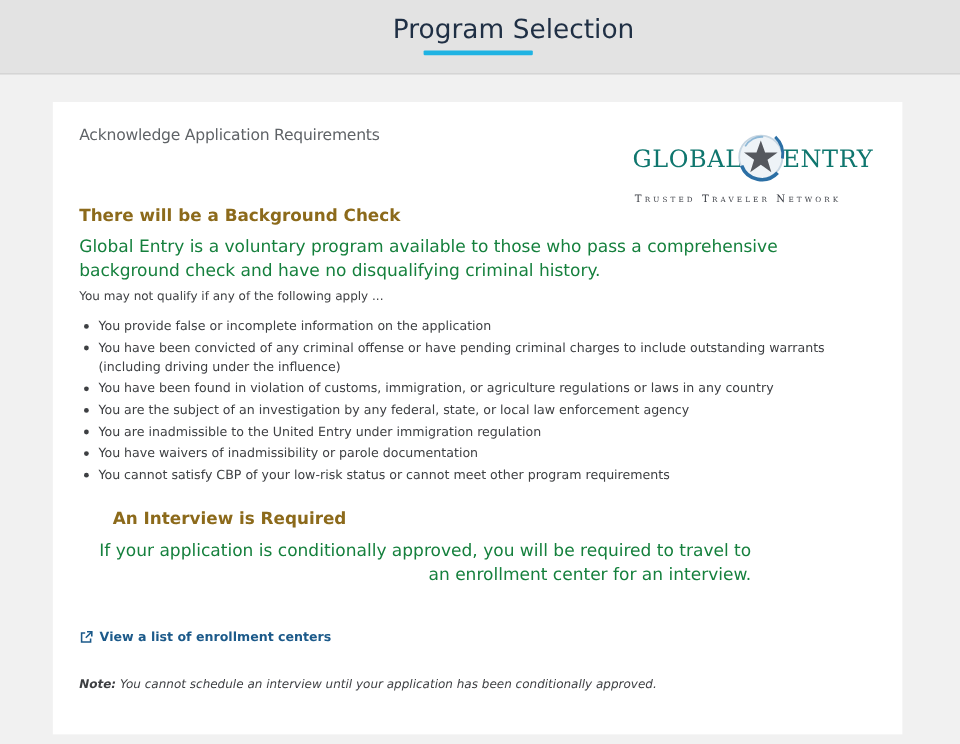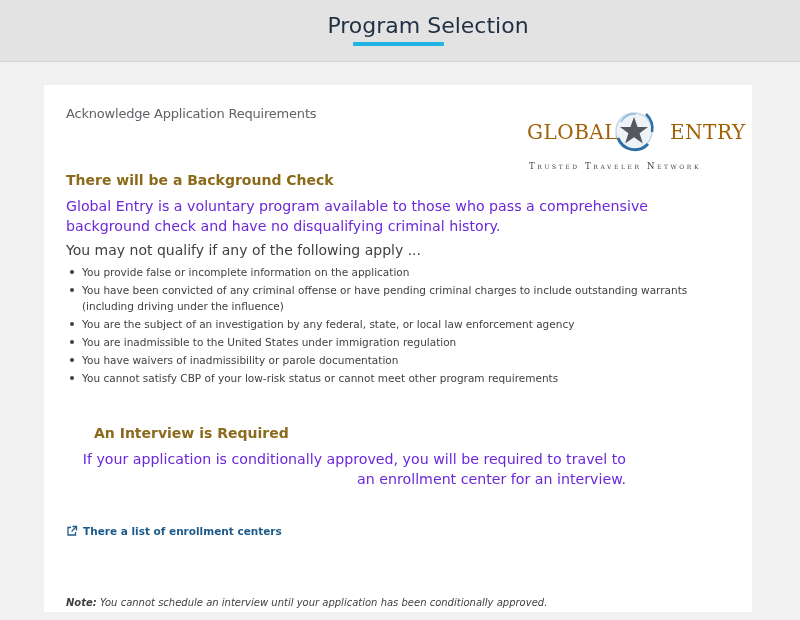--- a/index.html
+++ b/index.html
@@ -32,44 +32,44 @@
       position: absolute; left: 22px; top: 21px;
       font-size: 13px; color: #5f6367;
       font-family: "DejaVu Sans", sans-serif; font-weight: normal;
       letter-spacing: -0.2px;
     }
     .logo {
       position: absolute; left: 483px; top: 21px; width: 200px; height: 70px;
     }
     .logo-global, .logo-entry {
       position: absolute; top: 14px;
-      font-family: "DejaVu Serif", serif; font-size: 20px; color: #a16207;
+      font-family: "DejaVu Serif", serif; font-size: 20px; color: #0f766e;
       letter-spacing: 0.5px;
     }
     .logo-global { left: 0px; }
-    .logo-entry { left: 143px; }
+    .logo-entry { left: 125px; }
     .logo-emblem { position: absolute; left: 85px; top: 2px; width: 44px; height: 46px; }
     .logo-tagline {
       position: absolute; left: 2px; top: 55px; width: 200px;
       font-family: "DejaVu Serif", serif; font-size: 8.5px; color: #3a3d44;
       letter-spacing: 2.6px; font-variant: small-caps;
     }
     .section-heading {
       position: absolute; left: 22px;
       font-size: 14px; color: #8c6a1b;
       font-family: "DejaVu Sans", sans-serif;
     }
     .lead {
       position: absolute; left: 22px; width: 670px;
-      font-size: 14.2px; line-height: 20px; color: #6d28d9;
+      font-size: 14.2px; line-height: 20px; color: #15803d;
       font-family: "DejaVu Sans", sans-serif;
     }
     .small {
       position: absolute; left: 22px;
-      font-size: 14px; color: #3d3f42;
+      font-size: 10px; color: #3d3f42;
       font-family: "DejaVu Sans", sans-serif;
     }
     .req-list {
       position: absolute; left: 22px; top: 179px; width: 670px;
       list-style: none;
     }
     .req-list li {
       position: relative; padding-left: 16px;
       font-size: 10.5px; line-height: 16px; color: #3d3f42;
       font-family: "DejaVu Sans", sans-serif;
@@ -79,21 +79,21 @@
       position: absolute; left: 4px; top: 6px; width: 4px; height: 4px;
       border-radius: 50%; background: #3d3f42;
     }
     .link {
       position: absolute; left: 22px; top: 440px;
       display: flex; align-items: center; gap: 5px;
       font-size: 10.5px; color: #1c5a8a; font-weight: bold; text-decoration: none;
       font-family: "DejaVu Sans", sans-serif; cursor: pointer;
     }
     .note {
-      position: absolute; left: 22px; top: 512px;
+      position: absolute; left: 22px; top: 480px;
       font-size: 10px; color: #3d3f42; font-style: italic;
       font-family: "DejaVu Sans", sans-serif;
     }
     .note b { font-weight: bold; }
   </style>
 </head>
 <body>
 
 <div class="topbar">
   <div class="topbar-title">Program Selection</div>
@@ -116,32 +116,33 @@
     <div class="logo-tagline">Trusted Traveler Network</div>
   </div>
 
   <h2 class="section-heading" style="top:87px;">There will be a Background Check</h2>
   <p class="lead" style="top:111px;">Global Entry is a voluntary program available to those who pass a comprehensive background check and have no disqualifying criminal history.</p>
   <p class="small" style="top:157px;">You may not qualify if any of the following apply ...</p>
 
   <ul class="req-list">
     <li><span class="bullet"></span><span>You provide false or incomplete information on the application</span></li>
     <li><span class="bullet"></span><span>You have been convicted of any criminal offense or have pending criminal charges to include outstanding warrants (including driving under the influence)</span></li>
+    <li><span class="bullet"></span><span>You have been found in violation of customs, immigration, or agriculture regulations or laws in any country</span></li>
     <li><span class="bullet"></span><span>You are the subject of an investigation by any federal, state, or local law enforcement agency</span></li>
-    <li><span class="bullet"></span><span>You are inadmissible to the United States under immigration regulation</span></li>
+    <li><span class="bullet"></span><span>You are inadmissible to the United Entry under immigration regulation</span></li>
     <li><span class="bullet"></span><span>You have waivers of inadmissibility or parole documentation</span></li>
     <li><span class="bullet"></span><span>You cannot satisfy CBP of your low-risk status or cannot meet other program requirements</span></li>
   </ul>
 
   <h2 class="section-heading" style="top:340px;margin-left:28px;">An Interview is Required</h2>
   <p class="lead" style="top:364px; width:560px;text-align:right;">If your application is conditionally approved, you will be required to travel to an enrollment center for an interview.</p>
 
   <a class="link">
     <svg width="12" height="12" viewBox="0 0 12 12">
       <path d="M5 2.5 H2 V10 H9.5 V7" fill="none" stroke="#1c5a8a" stroke-width="1.3"></path>
       <path d="M6.5 1.5 H10.5 V5.5" fill="none" stroke="#1c5a8a" stroke-width="1.3"></path>
       <path d="M10.5 1.5 L5.5 6.5" fill="none" stroke="#1c5a8a" stroke-width="1.3"></path>
     </svg>
-    <span>There a list of enrollment centers</span>
+    <span>View a list of enrollment centers</span>
   </a>
 
   <p class="note"><b>Note:</b><span> You cannot schedule an interview until your application has been conditionally approved.</span></p>
 </div>
 
 </body></html>

